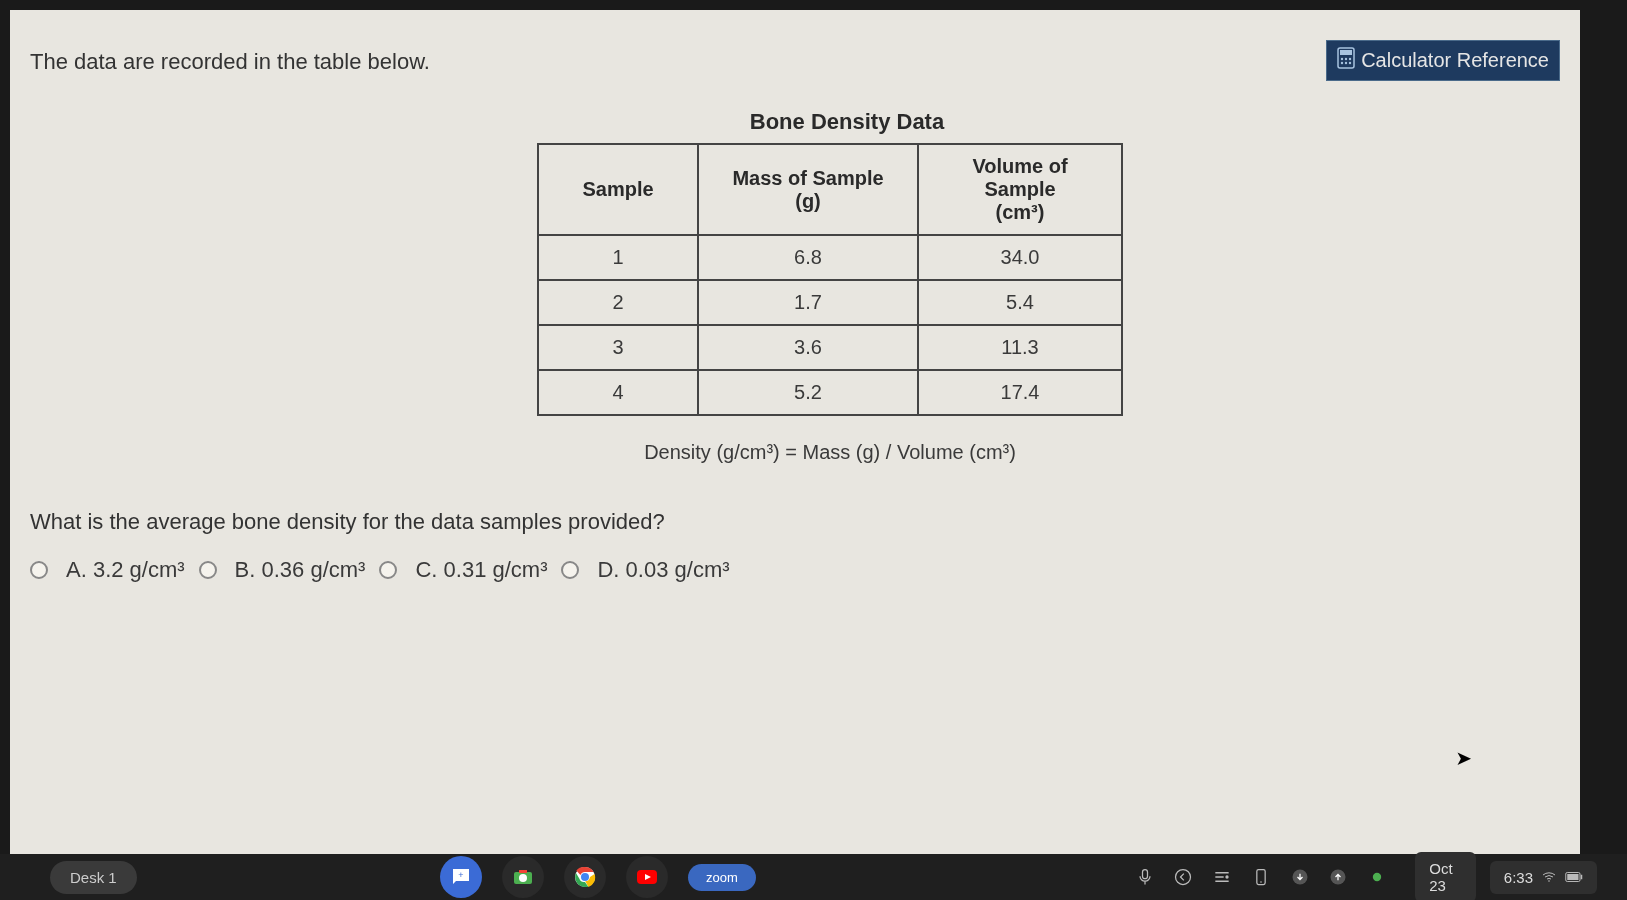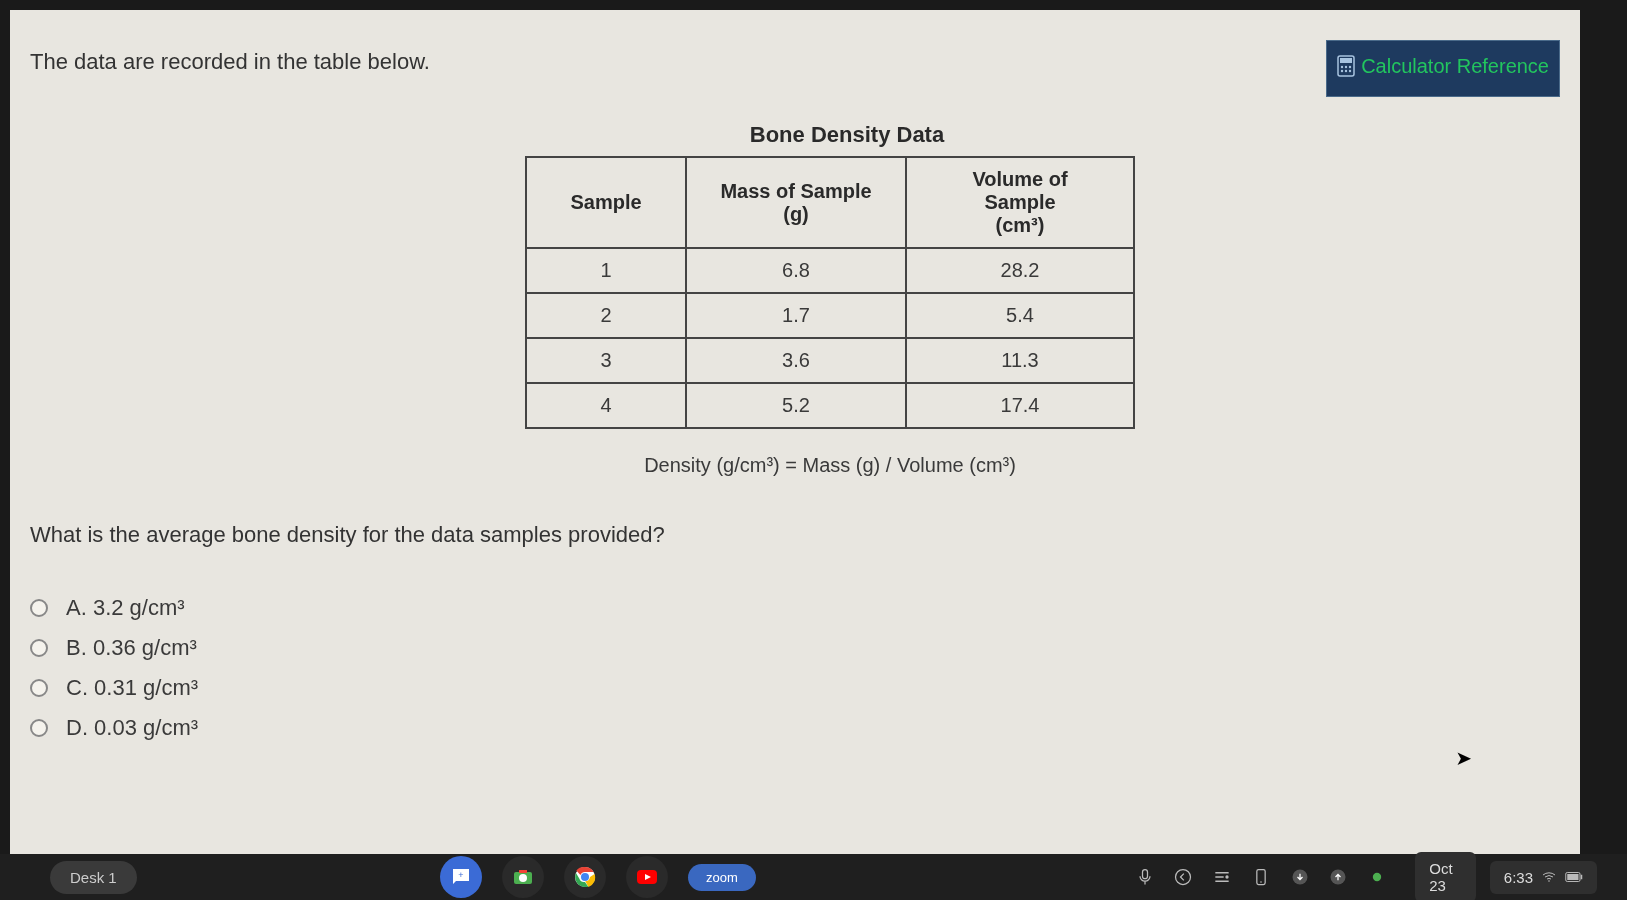--- a/index.html
+++ b/index.html
@@ -26,24 +26,25 @@
       justify-content: space-between;
       align-items: flex-start;
     }
     .intro-text {
       font-size: 22px;
       line-height: 2.0;
       color: #333;
     }
     .calc-ref {
       background: #1e3a5f;
-      color: #22c55e;
-      padding: 14px 10px;
+      color: #e5e5e5;
+      padding: 6px 10px;
       font-size: 20px;
       display: flex;
+      align-items: center;
       gap: 6px;
       border: 1px solid #4a6a8a;
     }
     .calc-icon svg { width: 18px; height: 22px; }
     .table-section {
       margin-top: 25px;
       display: flex;
       flex-direction: column;
       align-items: center;
       width: 1000px;
@@ -65,36 +66,36 @@
       padding: 10px 30px;
       text-align: center;
       font-size: 20px;
     }
     table.data th {
       font-weight: bold;
       color: #2a2a2a;
     }
     .th-sample { width: 160px; margin-left: 12px; }
     .th-mass { width: 220px; }
-    .th-vol { width: 228px; }
+    .th-vol { width: 204px; }
     .formula {
       margin-top: 25px;
       font-size: 20px;
       color: #3a3a3a;
       text-align: right;
     }
     .question {
       margin-top: 45px;
       font-size: 22px;
       color: #333;
     }
     .options {
-      margin-top: 47px;
-      display: flex;
-      flex-direction: column;
+      margin-top: 22px;
+      display: flex;
+      flex-direction: row;
       gap: 14px;
     }
     .option {
       display: flex;
       align-items: center;
       gap: 18px;
       font-size: 22px;
     }
     .radio {
       width: 18px;
@@ -232,21 +233,21 @@
           <th class="th-vol">
             <div>Volume of Sample</div>
             <div>(cm³)</div>
           </th>
         </tr>
       </thead>
       <tbody>
         <tr>
           <td>1</td>
           <td>6.8</td>
-          <td>28.2</td>
+          <td>34.0</td>
         </tr>
         <tr>
           <td>2</td>
           <td>1.7</td>
           <td>5.4</td>
         </tr>
         <tr>
           <td>3</td>
           <td>3.6</td>
           <td>11.3</td>

